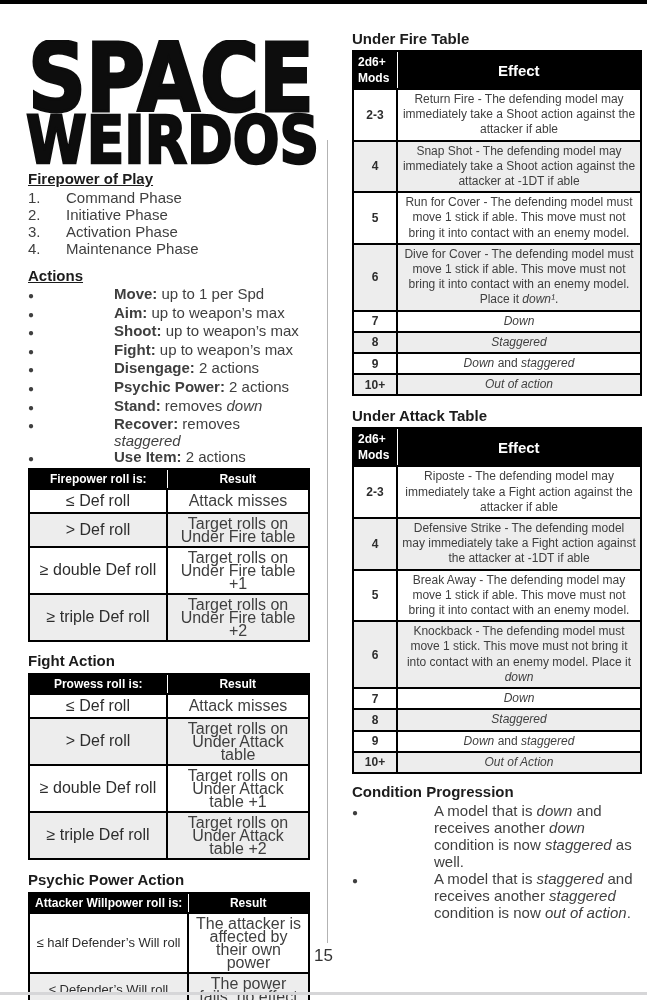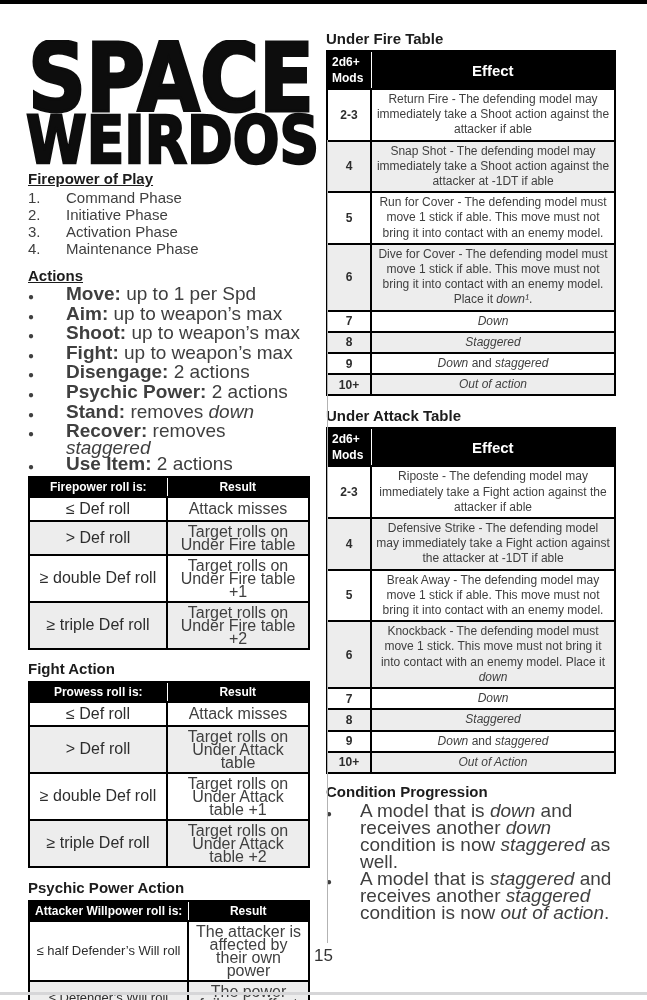--- a/index.html
+++ b/index.html
@@ -7,37 +7,37 @@
     position:relative; width:647px; height:1000px; background:#ffffff;
     font-family:"Liberation Sans", sans-serif; color:#3f3f3f; overflow:hidden;
   }
   .top-bar { position:absolute; top:0; left:0; width:647px; height:4px; background:#000; }
   .bottom-bar { position:absolute; top:992px; left:0; width:647px; height:3px; background:#d6d6d8; }
   .col-divider { position:absolute; left:327px; top:140px; width:1px; height:803px; background:#b3b3b3; }
   .page-number { position:absolute; top:946px; left:0; width:647px; text-align:center;
     font-size:17px; color:#333; }
 
   .left-col  { position:absolute; left:28px;  top:40px; width:282px; }
-  .right-col { position:absolute; left:326px; top:30px; width:292px; }
+  .right-col { position:absolute; left:352px; top:30px; width:292px; }
 
   .logo { display:block; margin-left:-2px; }
   .logo text { font-family:"DejaVu Sans", sans-serif; font-weight:bold;
     fill:#0d0d0d; stroke:#0d0d0d; }
   .logo .l1 { font-size:94px; stroke-width:3px; }
   .logo .l2 { font-size:66px; stroke-width:2.5px; }
 
   .u-head { font-weight:bold; text-decoration:underline; font-size:15px; line-height:17px;
     color:#1c1c1c; margin:4px 0 2px 0; }
   .s-head { font-weight:bold; font-size:15px; line-height:17px; color:#1c1c1c; }
 
   .seq-row { display:flex; font-size:15px; line-height:17px; }
   .seq-num { width:38px; flex:none; }
 
   .blist { }
-  .b-item { display:flex; font-size:19px; line-height:16.6px; }
+  .b-item { display:flex; font-size:15px; line-height:16.6px;gap:48px; }
   .b-item .marker { width:38px; flex:none; }
   .b-item .marker::before { content:"\25CF"; font-size:10px; }
   .right-col .b-item { line-height:17px; }
   .right-col .b-item .marker { width:34px; }
 
   table { border-collapse:collapse; table-layout:fixed; }
   .ltable { width:282px; margin:0; }
   .rtable { width:290px; }
   table, td { border:2px solid #000; }
   th { background:#000; color:#fff; font-weight:bold; border:1px solid #fff; border-bottom:none; }

